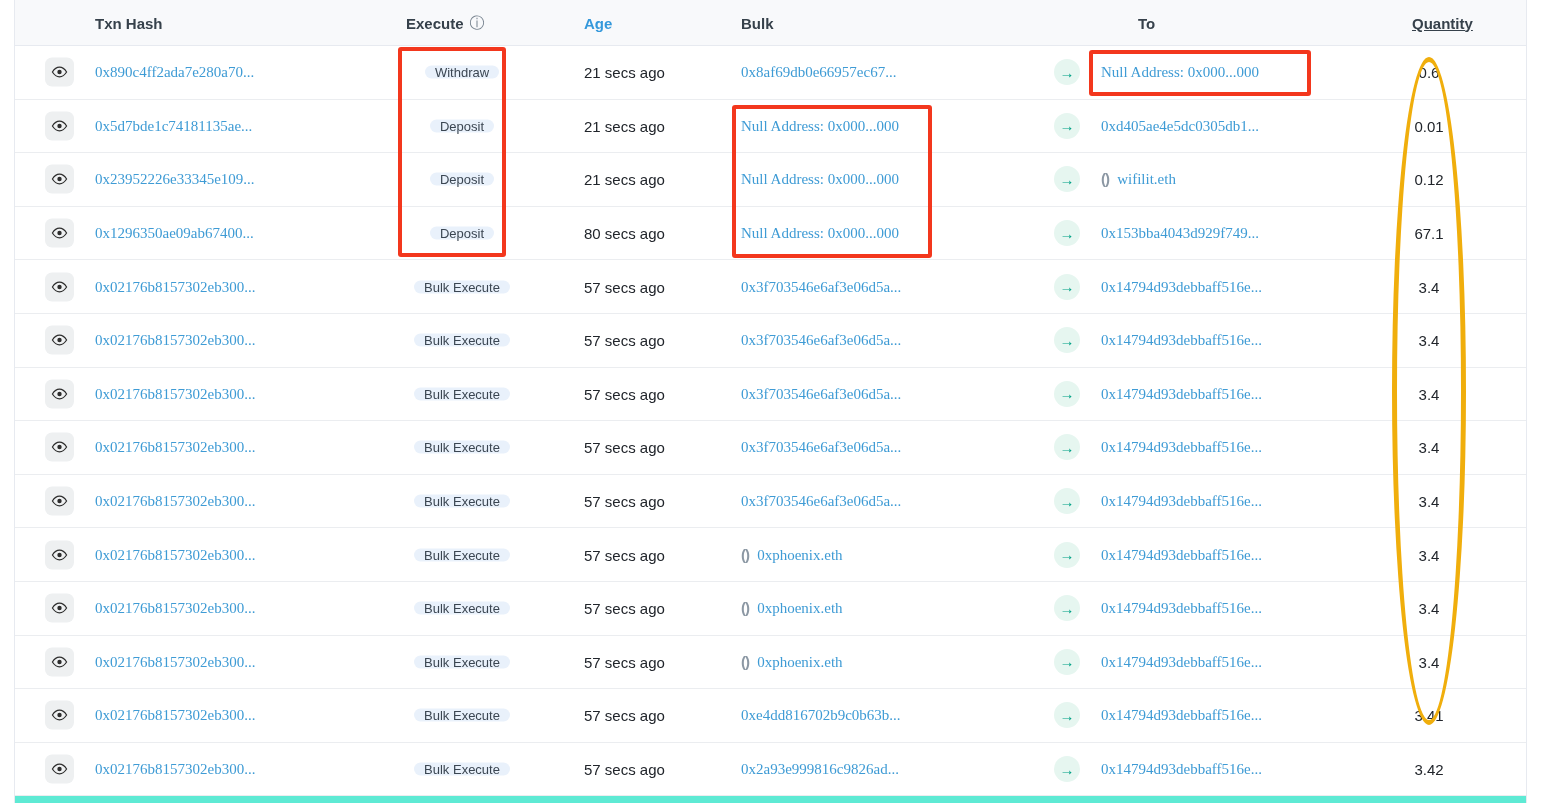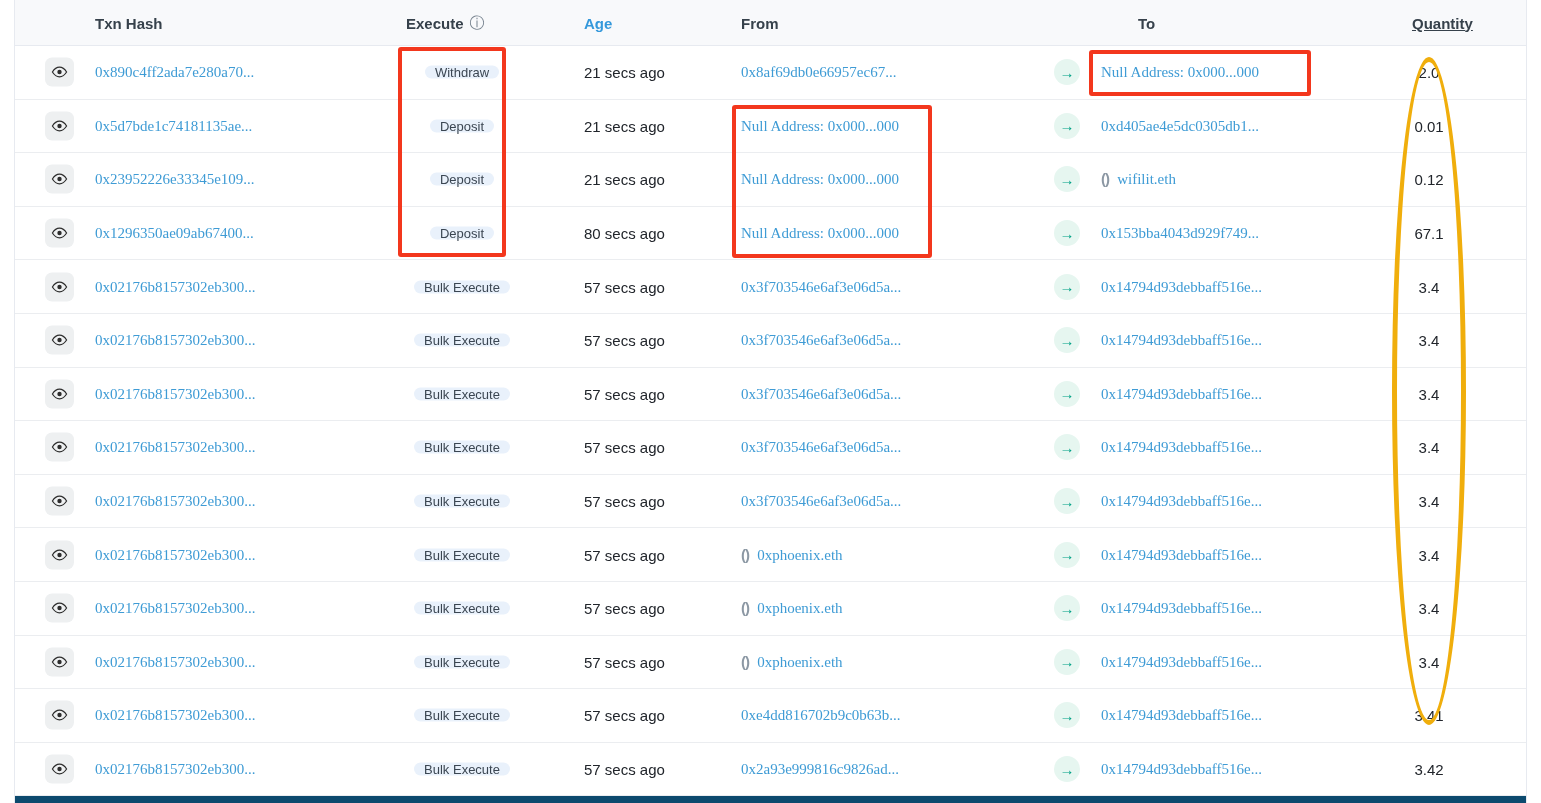--- a/index.html
+++ b/index.html
@@ -1,20 +1,20 @@
 <!DOCTYPE html>
 <html><head>
 <meta charset="utf-8">
 <style>
   * { margin:0; padding:0; box-sizing:border-box; }
   html,body { width:1541px; height:803px; background:#fff;
               font-family:"Liberation Sans", sans-serif; overflow:hidden; }
   .card {
     position:relative; width:1513px; height:803px; margin-left:14px;
-    border-left:1px solid #e7eaf0; border-right:1px solid #e7eaf0; background:#0c4a6e;
+    border-left:1px solid #e7eaf0; border-right:1px solid #e7eaf0; background:#5eead4;
   }
   
   .thead {
     position:relative; height:46px; background:#f8f9fb;
     border-bottom:1px solid #e7eaf0;
   }
   .th {
     position:absolute; top:0; height:46px; display:flex; align-items:center;
     font-size:15px; font-weight:bold; color:#36414b; white-space:nowrap;
   }
@@ -68,21 +68,21 @@
 
 <div class="card">
 
   <div class="thead">
     <div class="th h-hash">Txn Hash</div>
     <div class="th h-method">
       <span>Execute</span>
       <span class="info-icon">ⓘ</span>
     </div>
     <div class="th h-age">Age</div>
-    <div class="th h-from">From</div>
+    <div class="th h-from">Bulk</div>
     <div class="th h-to">To</div>
     <div class="th h-qty">Quantity</div>
   </div>
 
   <div id="tbody">
   <div class="row">
     <button class="eye-btn">
       <span style="display:flex;">
         <svg width="17" height="13" viewBox="0 0 24 16">
           <path d="M12 1.2C6.2 1.2 2 8 2 8s4.2 6.8 10 6.8S22 8 22 8 17.8 1.2 12 1.2z" fill="none" stroke="#2d2d2d" stroke-width="1.7"></path>
@@ -99,21 +99,21 @@
       
       <a class="lnk">0x8af69db0e66957ec67...</a>
     </div>
     <div class="cell arrow-wrap">
       <span>→</span>
     </div>
     <div class="cell c-to to">
       
       <a class="lnk">Null Address: 0x000...000</a>
     </div>
-    <div class="cell c-qty">2.0</div>
+    <div class="cell c-qty">0.6</div>
   </div>
 
   <div class="row">
     <button class="eye-btn">
       <span style="display:flex;">
         <svg width="17" height="13" viewBox="0 0 24 16">
           <path d="M12 1.2C6.2 1.2 2 8 2 8s4.2 6.8 10 6.8S22 8 22 8 17.8 1.2 12 1.2z" fill="none" stroke="#2d2d2d" stroke-width="1.7"></path>
           <circle cx="12" cy="8" r="3.1" fill="#2d2d2d"></circle>
         </svg>
       </span>

